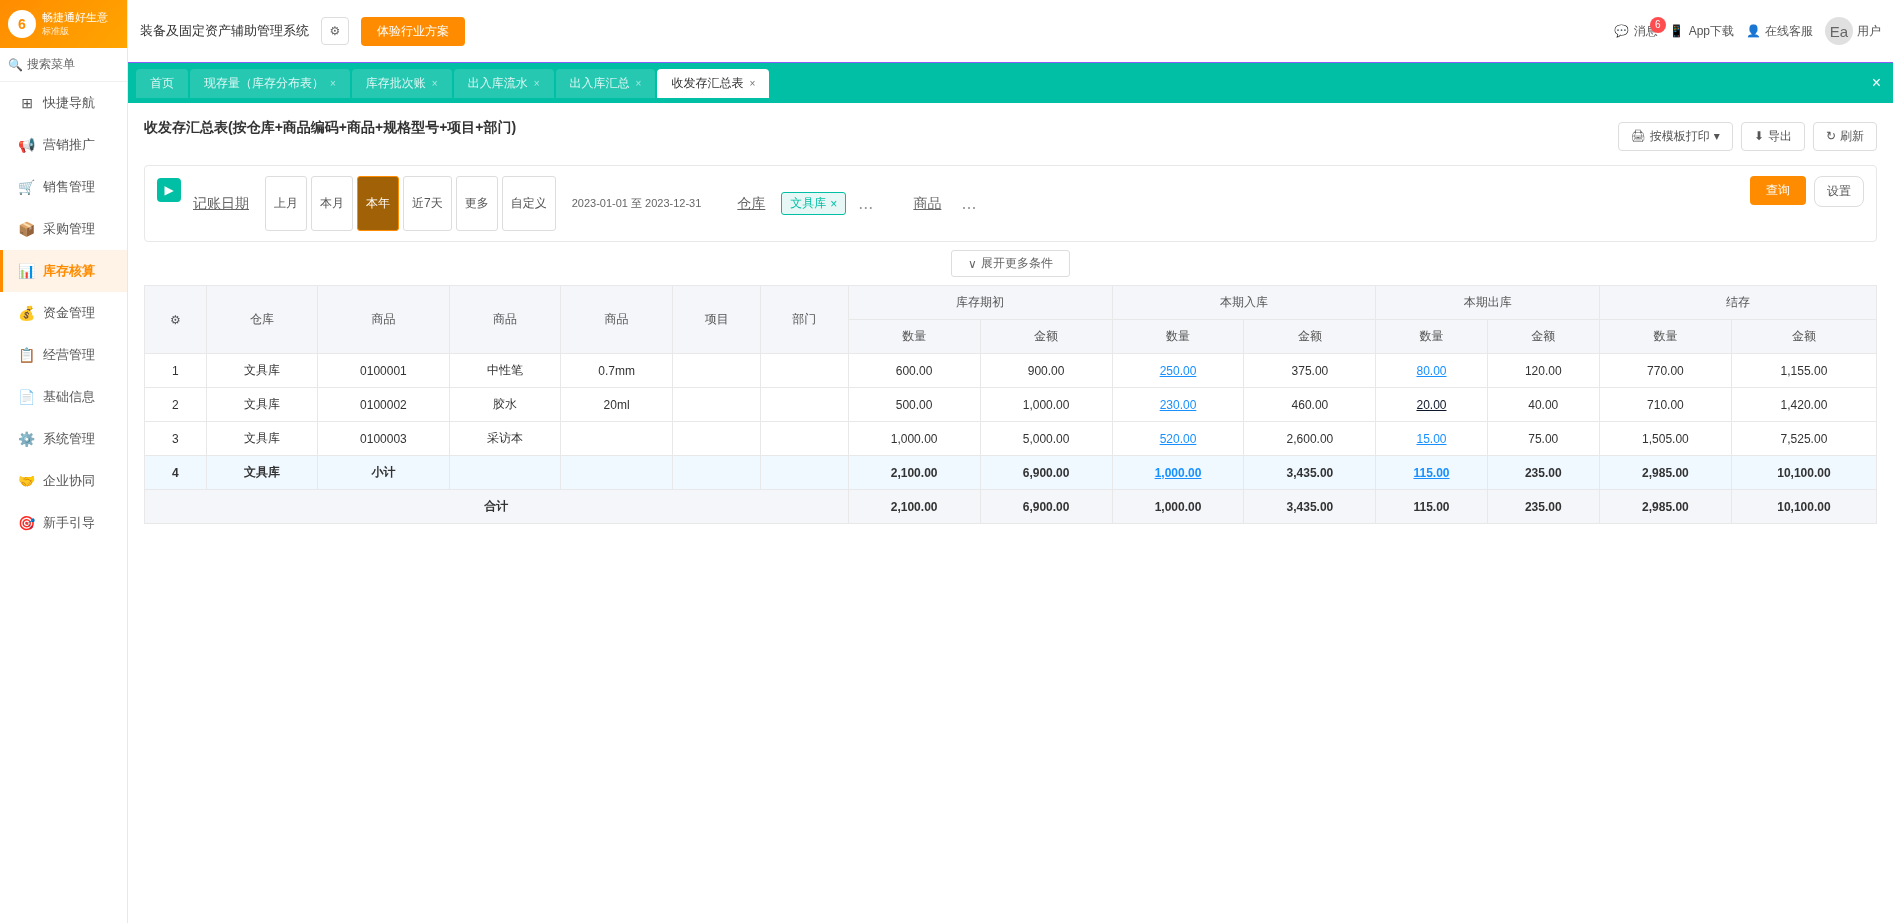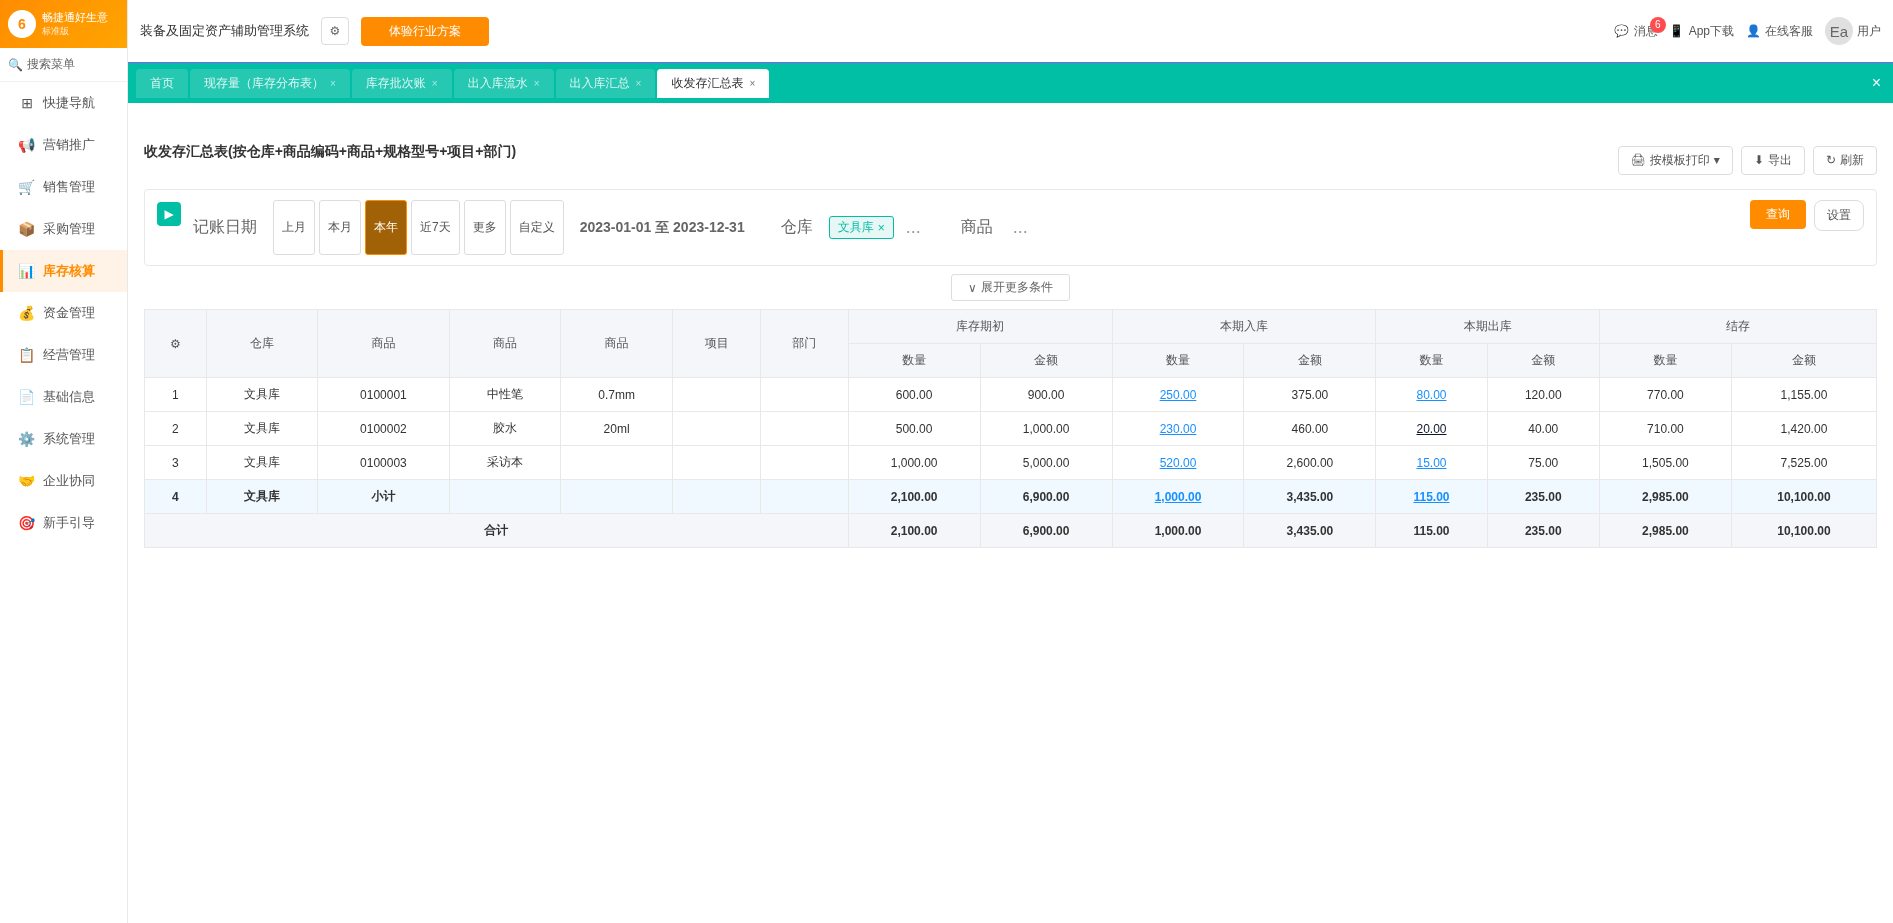--- a/index.html
+++ b/index.html
@@ -17,21 +17,21 @@
     .sidebar-search { padding: 8px; border-bottom: 1px solid #f0f0f0; display: flex; align-items: center; gap: 4px; color: #666; cursor: pointer; }
     .sidebar-nav-item { display: flex; align-items: center; gap: 8px; padding: 12px 16px; cursor: pointer; color: #555; font-size: 13px; border-left: 3px solid transparent; }
     .sidebar-nav-item.active { background: #fff3e8; color: #ff8c00; border-left-color: #ff8c00; font-weight: bold; }
     .sidebar-nav-icon { width: 16px; height: 16px; display: flex; align-items: center; justify-content: center; font-size: 14px; }
 
     
     .main-area { flex: 1; display: flex; flex-direction: column; overflow: hidden; }
     .top-header { height: 63px; background: #fff; display: flex; align-items: center; justify-between; padding: 0 16px; border-bottom: 1px solid #8b5cf6; flex-shrink: 0; }
     .system-title { font-size: 13px; color: #333; }
     .header-config-btn { width: 28px; height: 28px; border: 1px solid #ddd; border-radius: 4px; display: flex; align-items: center; justify-content: center; cursor: pointer; color: #666; }
-    .trial-btn { background: #ff8c00; color: #fff; border: none; border-radius: 4px; padding: 6px 28px; font-size: 12px; cursor: pointer; }
+    .trial-btn { background: #ff8c00; color: #fff; border: none; border-radius: 4px; padding: 6px 16px; font-size: 12px; cursor: pointer; }
     .header-action { display: flex; align-items: center; gap: 4px; cursor: pointer; color: #555; font-size: 12px; position: relative; }
     .badge { background: #ff4d4f; color: #fff; border-radius: 50%; width: 16px; height: 16px; font-size: 10px; display: flex; align-items: center; justify-content: center; position: absolute; top: -6px; right: -8px; }
     .user-avatar { width: 28px; height: 28px; background: #e0e0e0; border-radius: 50%; display: flex; align-items: center; justify-content: center; font-size: 15px; color: #666; }
 
     
     .tab-bar { height: 40px; background: #00bfa5; display: flex; align-items: center; padding: 0 8px; gap: 2px; flex-shrink: 0; }
     .tab { display: flex; align-items: center; gap: 6px; padding: 6px 14px; border-radius: 4px 4px 0 0; font-size: 12px; cursor: pointer; color: rgba(255,255,255,0.85); background: rgba(255,255,255,0.15); }
     .tab.active { background: #fff; color: #333; }
     .tab-close { font-size: 10px; opacity: 0.7; }
     .tab-bar-close { margin-left: auto; color: #fff; cursor: pointer; font-size: 16px; padding: 4px; }
@@ -41,25 +41,25 @@
     .page-content { background: #fff; margin: 0; padding: 16px; min-height: 100%; }
 
     
     .page-title { font-size: 14px; font-weight: bold; color: #333; margin-bottom: 16px; }
 
     
     .filter-area { display: flex; align-items: flex-start; gap: 12px; margin-bottom: 8px; padding: 10px 12px; background: #fff; border: 1px solid #e8e8e8; border-radius: 4px; }
     .filter-toggle { width: 24px; height: 24px; background: #00bfa5; border-radius: 4px; display: flex; align-items: center; justify-content: center; color: #fff; cursor: pointer; flex-shrink: 0; margin-top: 2px; }
     .filter-rows { flex: 1; display: flex; flex-direction: column; gap: 8px; }
     .filter-row { display: flex; align-items: center; gap: 16px; flex-wrap: wrap; }
-    .filter-label { color: #666; font-size: 16px; white-space: nowrap; }
+    .filter-label { color: #666; font-size: 14px; white-space: nowrap; text-decoration: underline; }
     .date-btns { display: flex; align-items: center; gap: 4px; }
     .date-btn { padding: 18px 8px; border: 1px solid #ddd; border-radius: 3px; font-size: 12px; cursor: pointer; color: #555; background: #fff; }
     .date-btn.active { background: #a16207; color: #fff; border-color: #ff8c00; }
-    .date-range { color: #666; font-size: 14px; font-weight: bold; }
+    .date-range { color: #666; font-size: 11px; }
     .filter-tag-area { display: flex; align-items: center; gap: 8px; }
     .filter-tag { display: flex; align-items: center; gap: 4px; background: #e6f7f5; border: 1px solid #00bfa5; border-radius: 3px; padding: 2px 8px; font-size: 12px; color: #00bfa5; }
     .filter-more { color: #999; font-size: 18px; cursor: pointer; padding: 0 4px; }
     .filter-actions { display: flex; gap: 8px; align-items: flex-start; }
     .btn-query { background: #ff8c00; color: #fff; border: none; border-radius: 4px; padding: 6px 16px; font-size: 12px; cursor: pointer; }
     .btn-settings { background: #fff; color: #555; border: 1px solid #ddd; border-radius: 8px; padding: 6px 12px; font-size: 12px; cursor: pointer; }
 
     
     .expand-row { text-align: center; margin-bottom: 8px; }
     .expand-btn { border: 1px solid #ddd; background: #fff; color: #666; font-size: 12px; padding: 4px 16px; border-radius: 3px; cursor: pointer; display: inline-flex; align-items: center; gap: 4px; }
@@ -190,21 +190,21 @@
       <div class="tab active">
         <span>收发存汇总表</span>
         <span class="tab-close">×</span>
       </div>
       <span class="tab-bar-close">×</span>
     </div>
 
     <div class="content">
       <div class="page-content">
 
-        <div style="display:flex; align-items:center; justify-content:center; margin-bottom:12px;margin-top:24px;">
+        <div style="display:flex; align-items:center; justify-content:center; margin-bottom:12px;">
           <div class="page-title">收发存汇总表(按仓库+商品编码+商品+规格型号+项目+部门)</div>
           <div class="right-actions">
             <button class="action-btn-outline">
               <span>🖨</span>
               <span>按模板打印</span>
               <span>▾</span>
             </button>
             <button class="action-btn-outline">
               <span>⬇</span>
               <span>导出</span>

